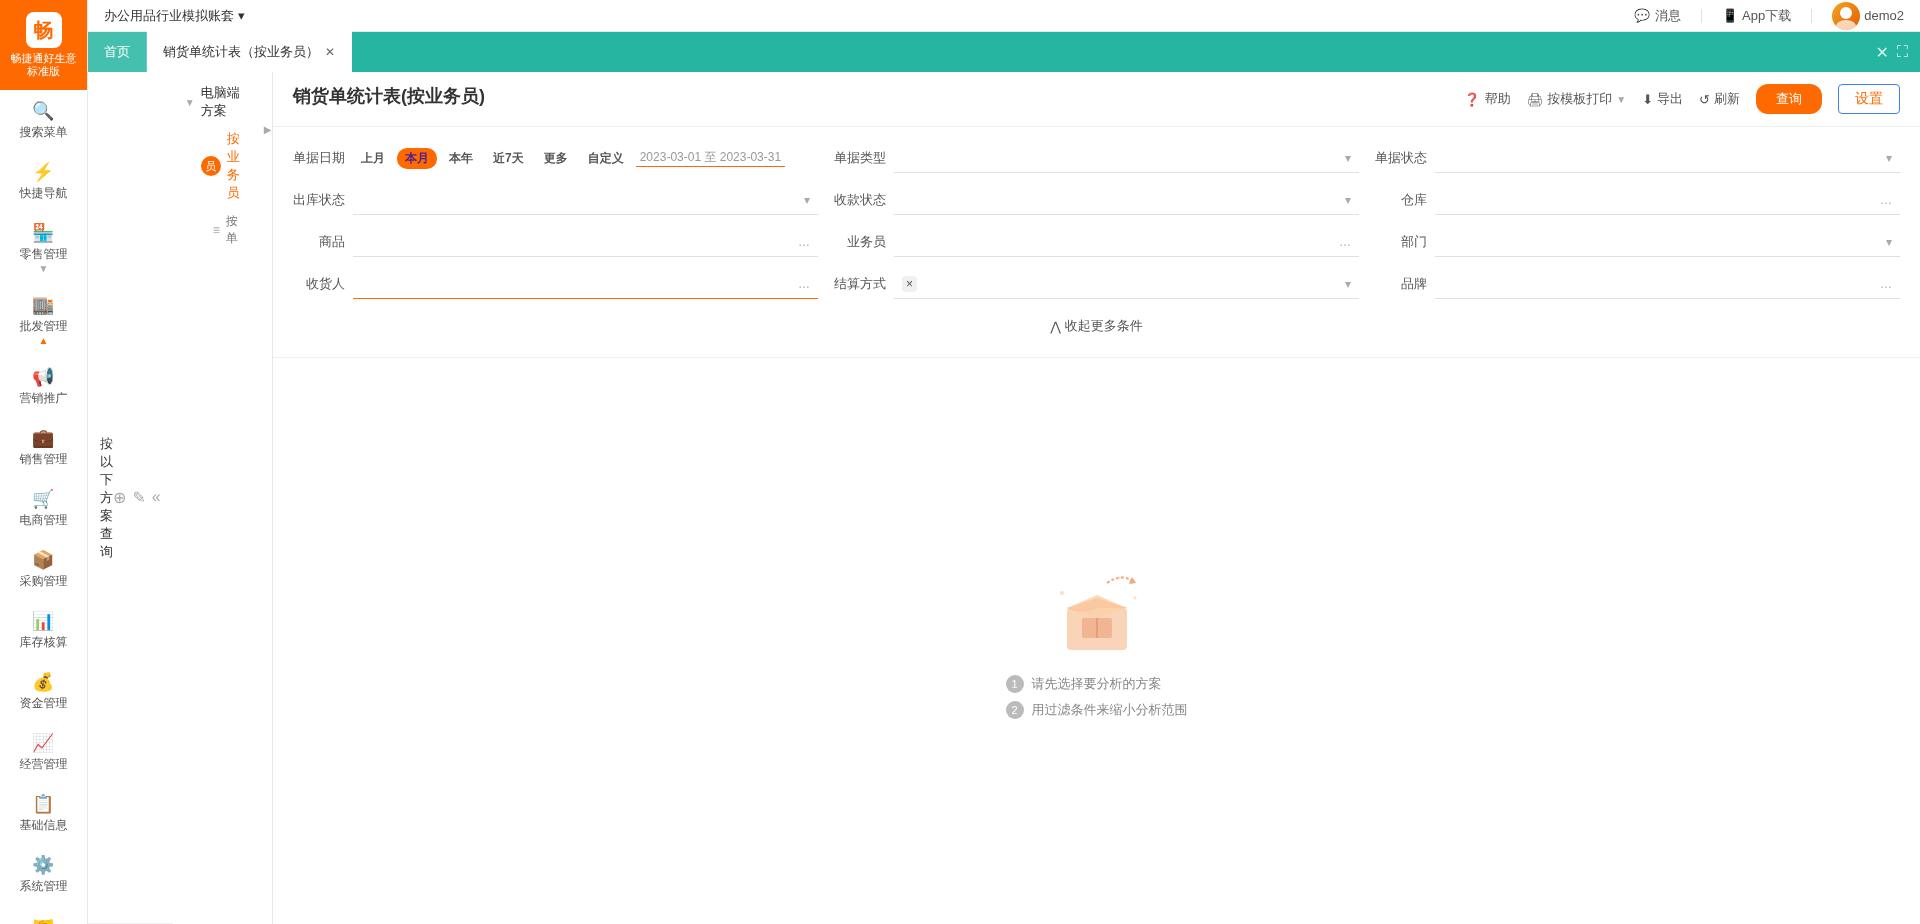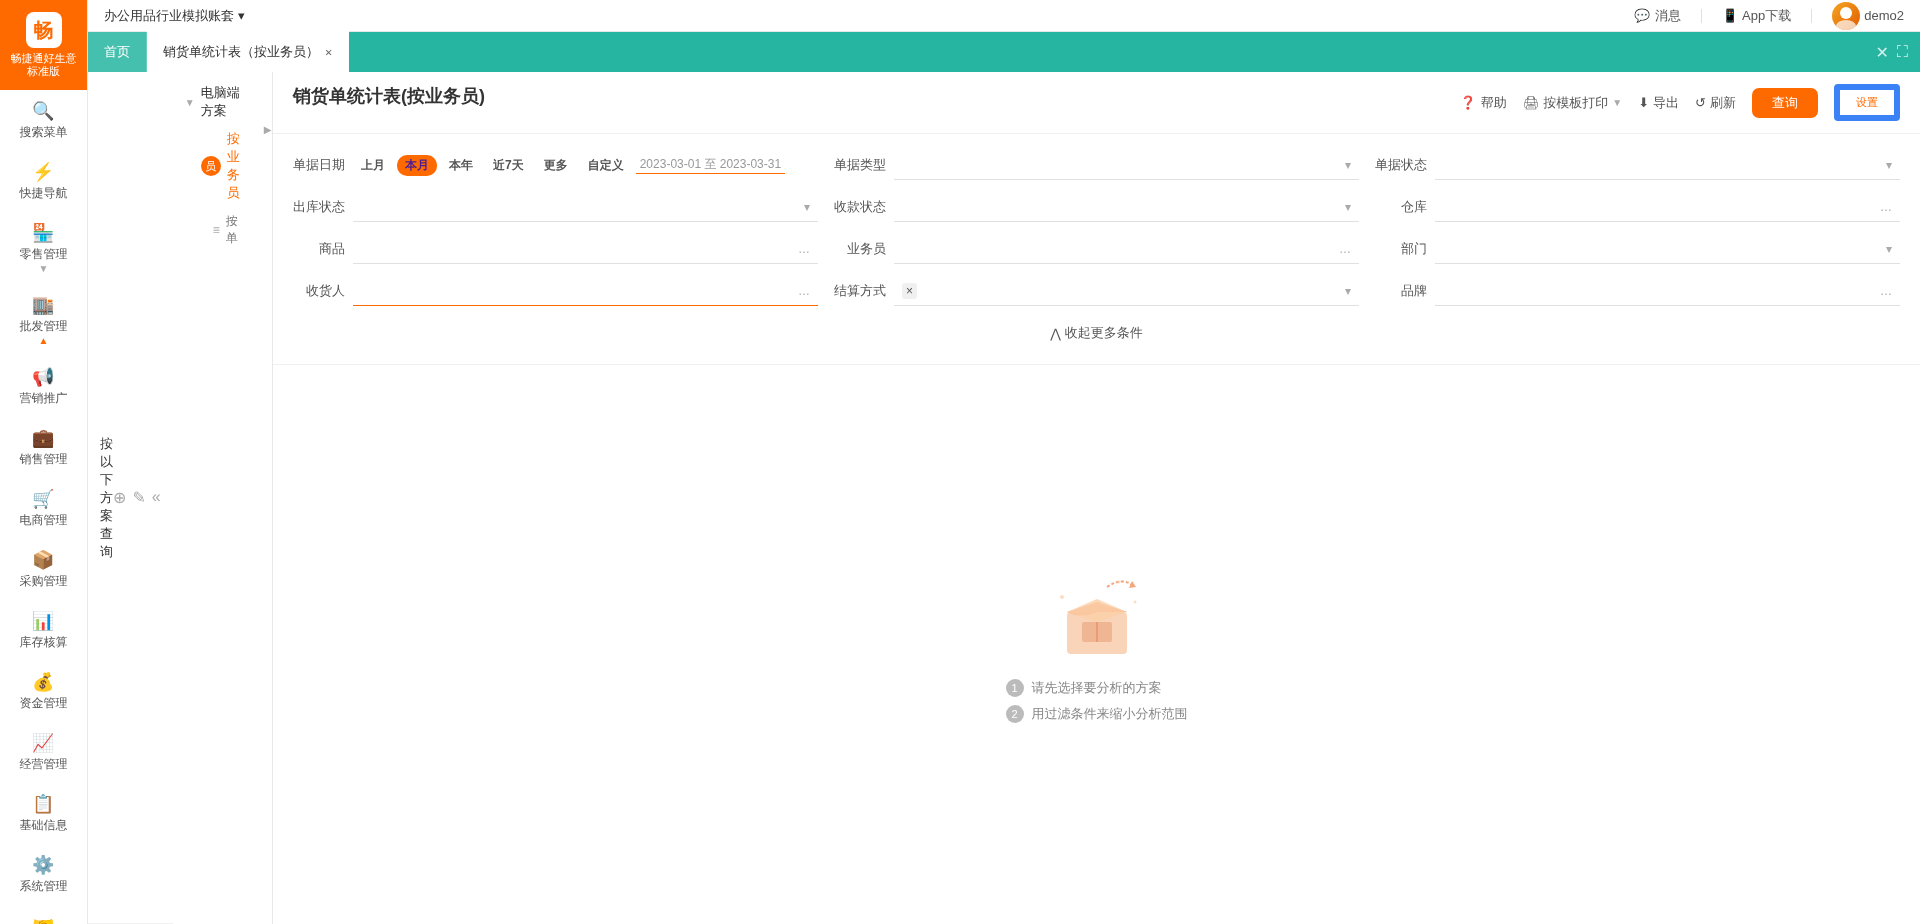--- a/index.html
+++ b/index.html
@@ -99,21 +99,21 @@
       height: 52px;
       display: flex; align-items: center;
       padding: 0 16px;
       cursor: pointer;
       color: rgba(255,255,255,0.8);
       font-size: 13px;
       border-right: 1px solid rgba(255,255,255,0.2);
       gap: 6px;
     }
     .tab-item.home { background: rgba(255,255,255,0.15); color: #fff; }
-    .tab-item.active-tab { background: #fff; color: #333; border-radius: 4px 4px 0 0; font-family: Liberation Mono, monospace; }
+    .tab-item.active-tab { background: #fff; color: #333; border-radius: 4px 4px 0 0; }
     .tab-close { font-size: 12px; color: #666; cursor: pointer; }
     .tab-right-icons {
       margin-left: auto;
       display: flex; align-items: center; gap: 8px; padding-right: 12px;
     }
     .tab-right-icons span { color: rgba(255,255,255,0.8); font-size: 16px; cursor: pointer; }
 
     
     .content-area {
       flex: 1;
@@ -189,25 +189,25 @@
     }
     .page-actions {
       display: flex; align-items: center; gap: 16px; padding-bottom: 12px;
     }
     .page-actions .action-item {
       display: flex; align-items: center; gap: 4px;
       font-size: 13px; color: #555; cursor: pointer;
     }
     .btn-query {
       background: #ff6a00; color: #fff; border: none;
-      padding: 6px 20px; border-radius: 7px; cursor: pointer; font-size: 13px;
+      padding: 6px 20px; border-radius: 12px; cursor: pointer; font-size: 13px;
     }
     .btn-setting {
-      background: #fff; color: #ff6a00; border: 6px solid #3b82f6;
-      padding: 5px 16px; border-radius: 4px; cursor: pointer; font-size: 11px;
+      background: #fff; color: #ff6a00; border: 1px solid #3b82f6;
+      padding: 5px 16px; border-radius: 4px; cursor: pointer; font-size: 14px;
     }
 
     
     .query-form {
       background: #fff;
       padding: 16px 20px;
       border-bottom: 1px solid #f0f0f0;
     }
     .form-row {
       display: flex; gap: 16px; margin-bottom: 12px;

